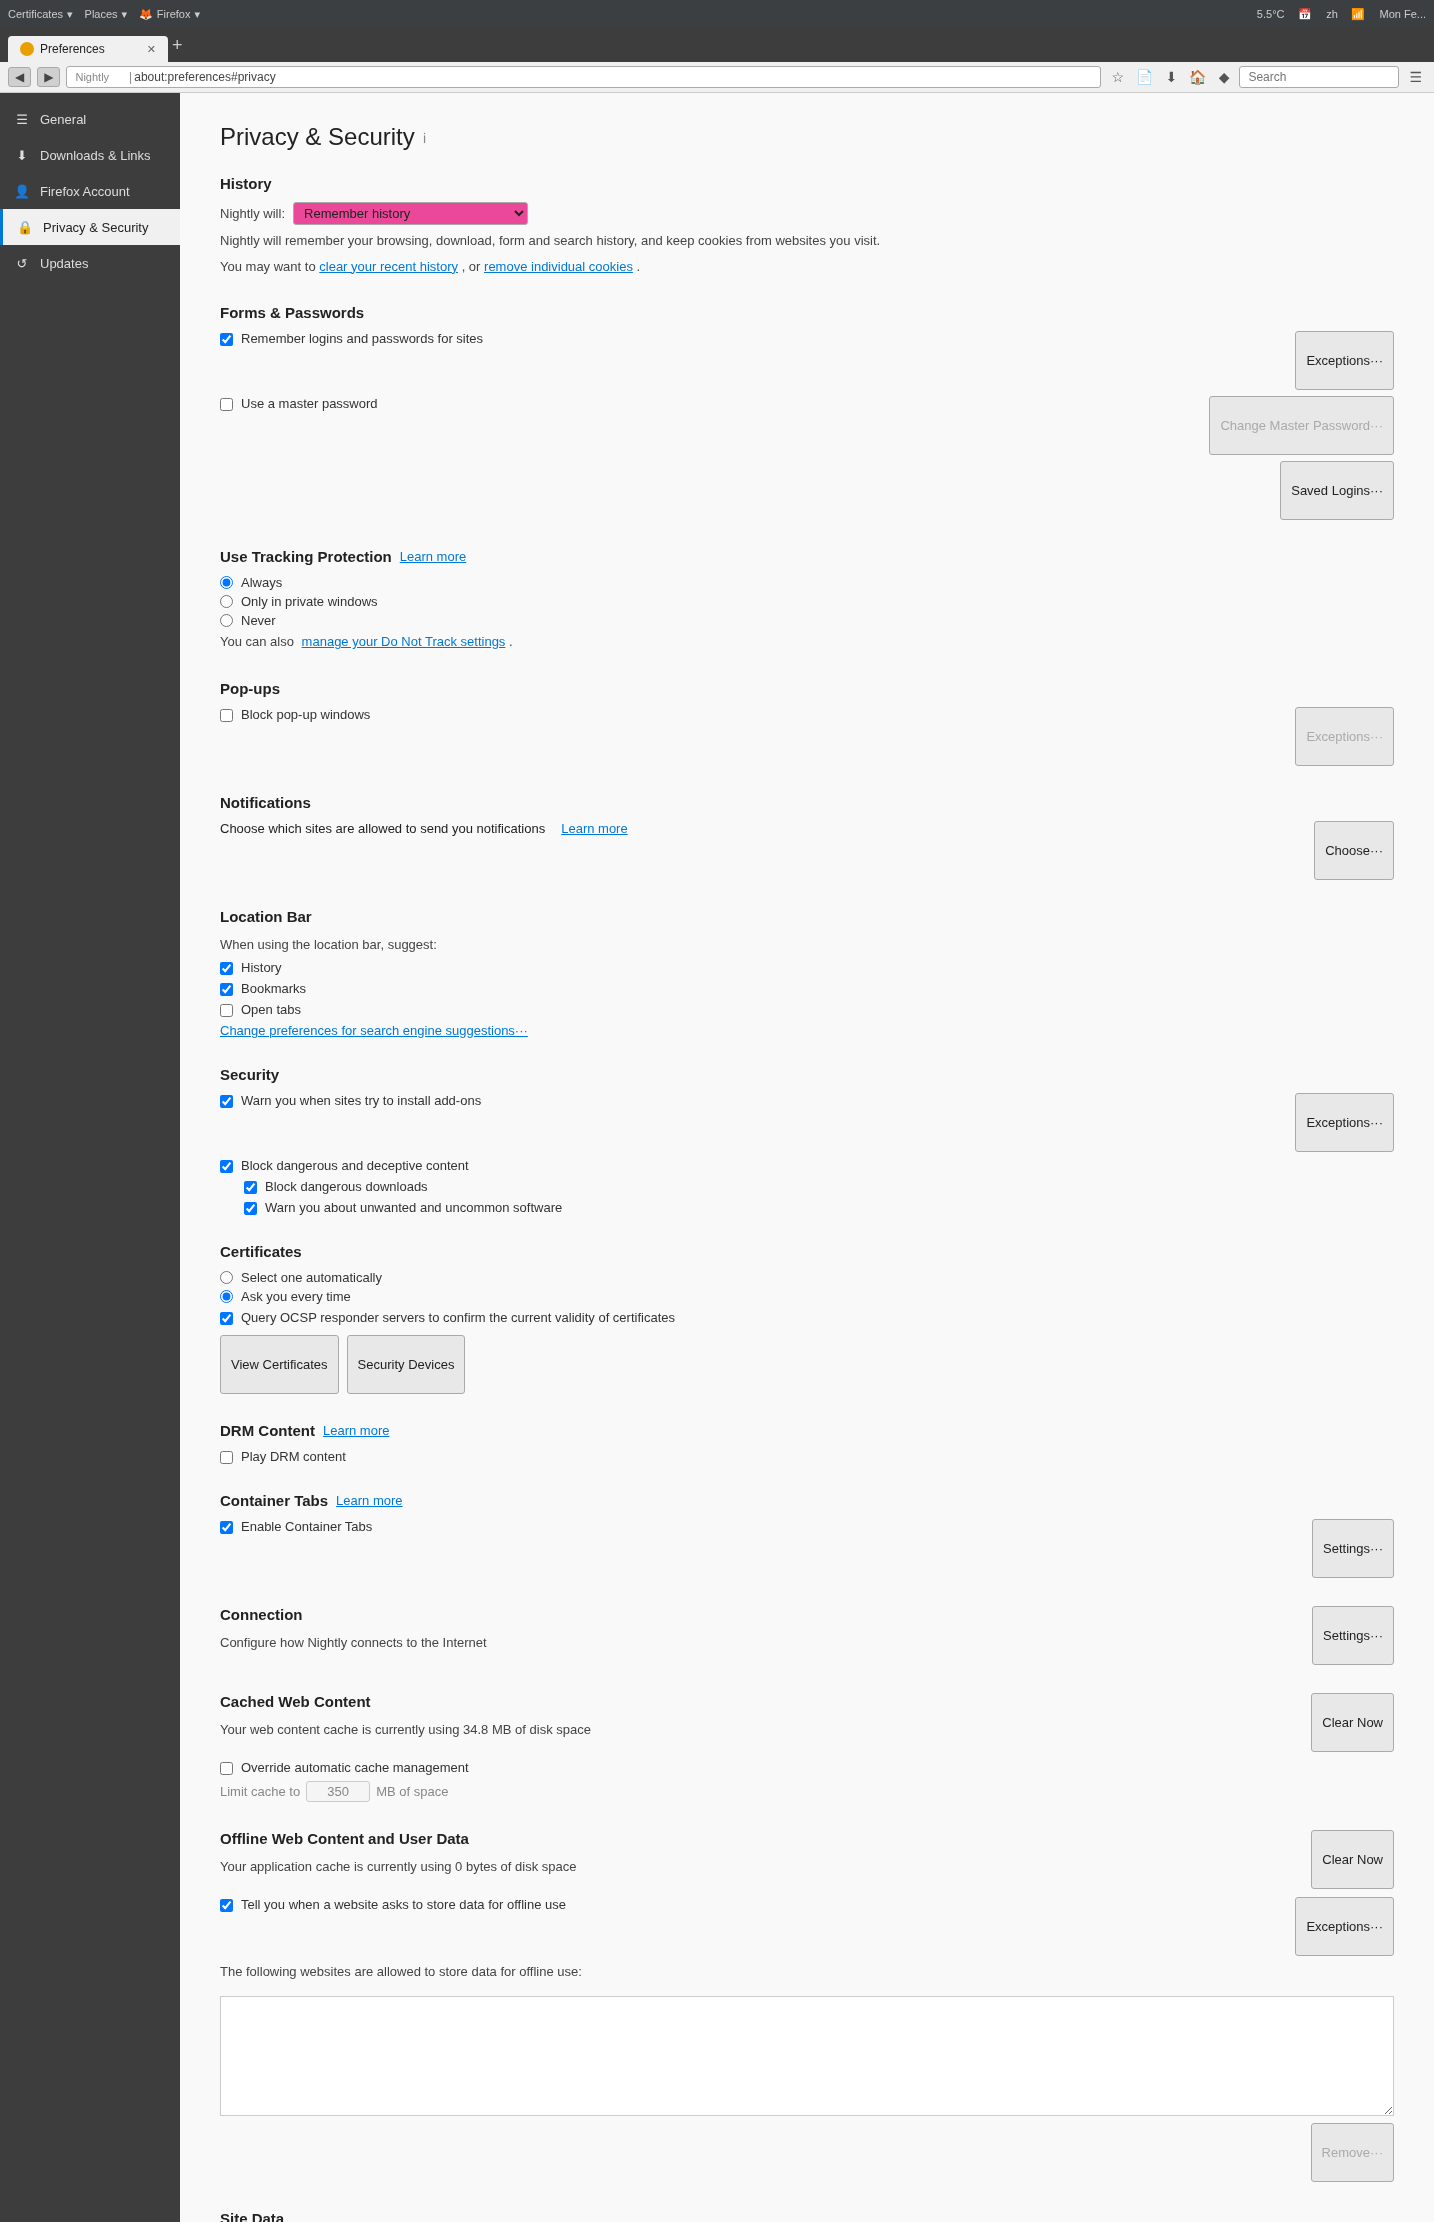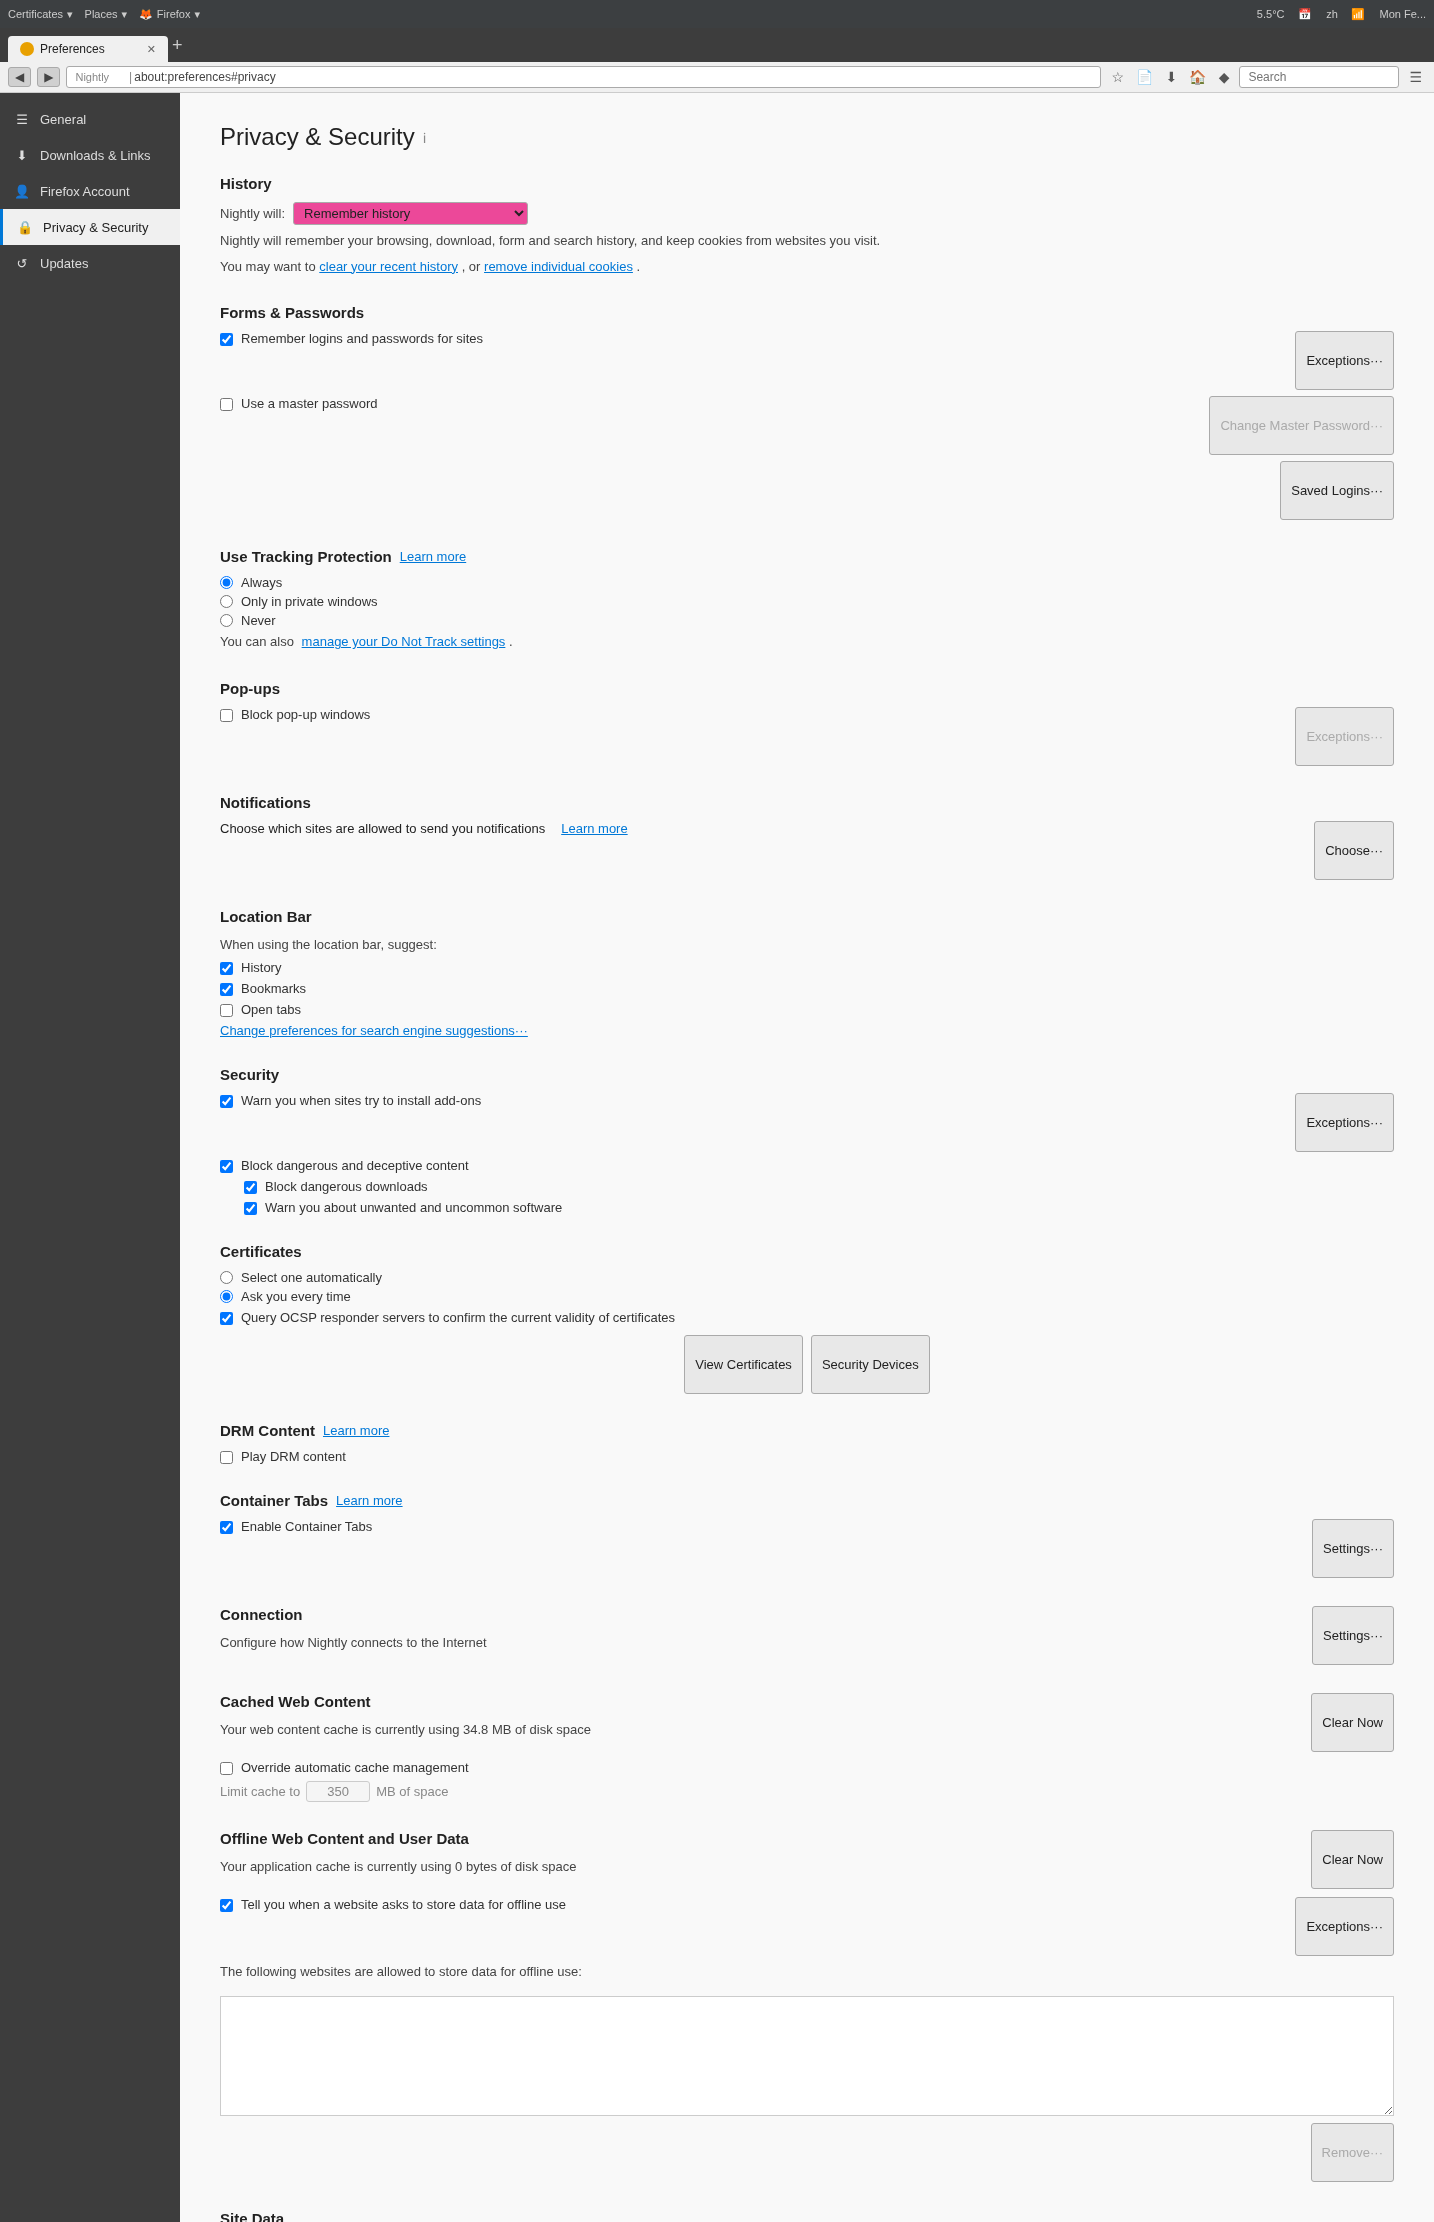--- a/index.html
+++ b/index.html
@@ -57,21 +57,21 @@
     .checkbox-row label { color: #333; }
 
     .indented { margin-left: 24px; }
 
     .radio-row { display: flex; align-items: center; margin-bottom: 4px; gap: 8px; }
     .radio-row input[type="radio"] { flex-shrink: 0; }
     .radio-row label { color: #333; }
 
     .btn { background: #e8e8e8; border: 1px solid #aaa; border-radius: 3px; padding: 21px 10px; font-size: 13px; cursor: pointer; color: #222; white-space: nowrap; }
 
-    .buttons-row { display: flex; gap: 8px; margin-top: 10px; flex-wrap: wrap; align-items: center; justify-content: center; }
+    .buttons-row { display: flex; gap: 8px; margin-top: 10px; flex-wrap: wrap; align-items: center; }
 
     .cache-limit-row { display: flex; align-items: center; gap: 6px; color: #888; margin-top: 4px; }
     .cache-limit-row input { width: 64px; border: 1px solid #ccc; border-radius: 3px; padding: 2px 20px; font-size: 13px; color: #888; background: #f5f5f5; }
 
     .offline-list { width: 100%; height: 120px; border: 1px solid #ccc; background: #fff; margin-top: 8px; }
 
     .remove-btn-row { display: flex; justify-content: flex-end; margin-top: 4px; }
     .flex-between-center { display: flex; align-items: flex-start; justify-content: space-between; }
 
     .learn-more { color: #0078d7; text-decoration: underline; cursor: pointer; margin-left: 8px; }

